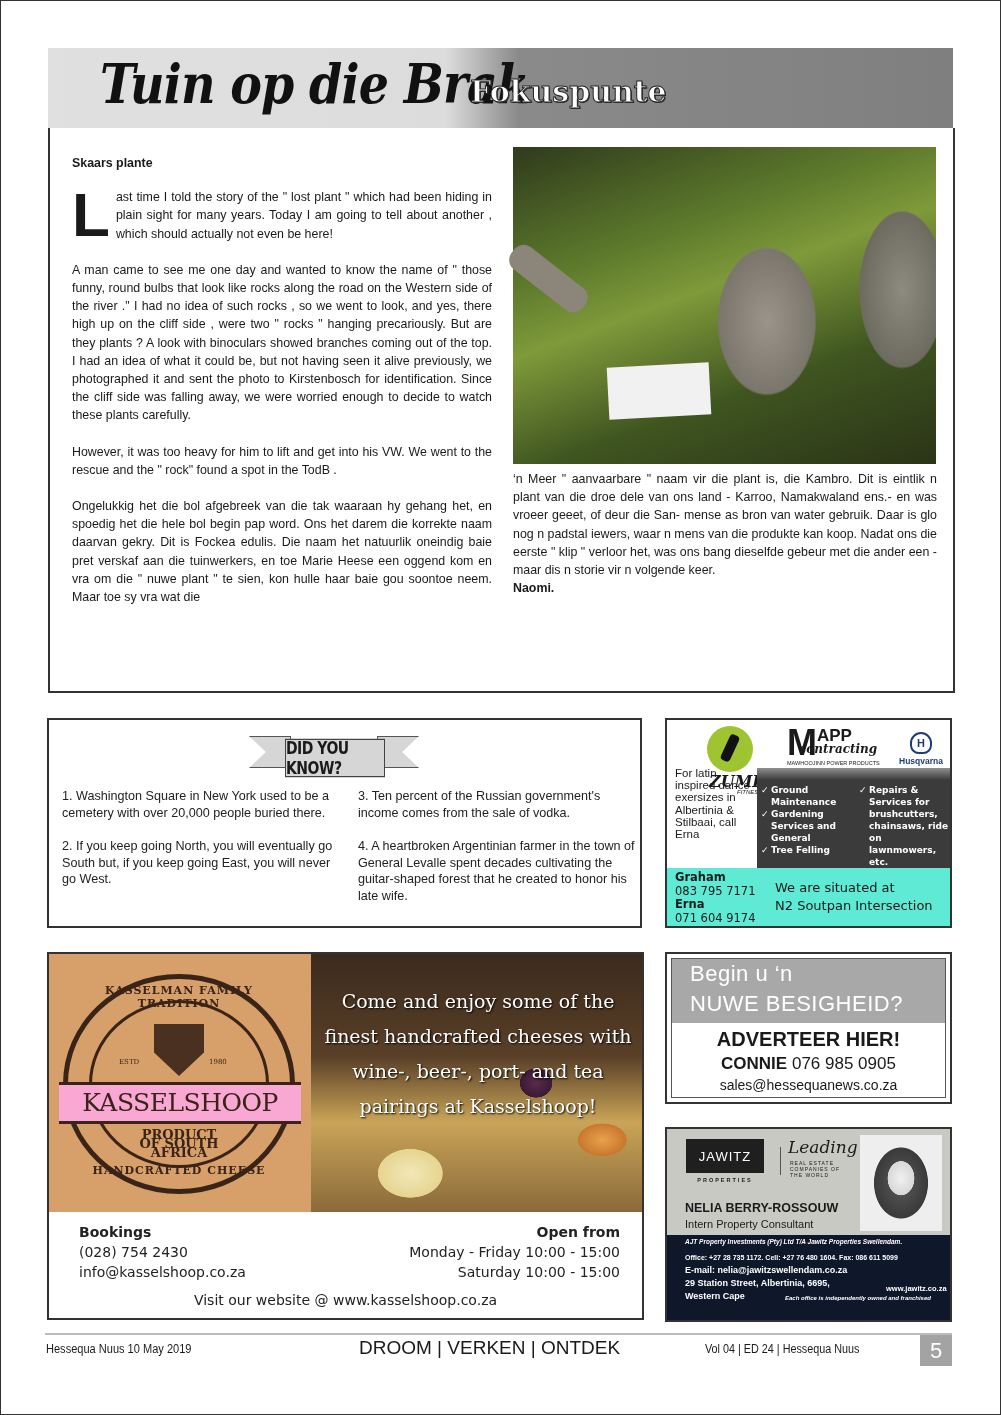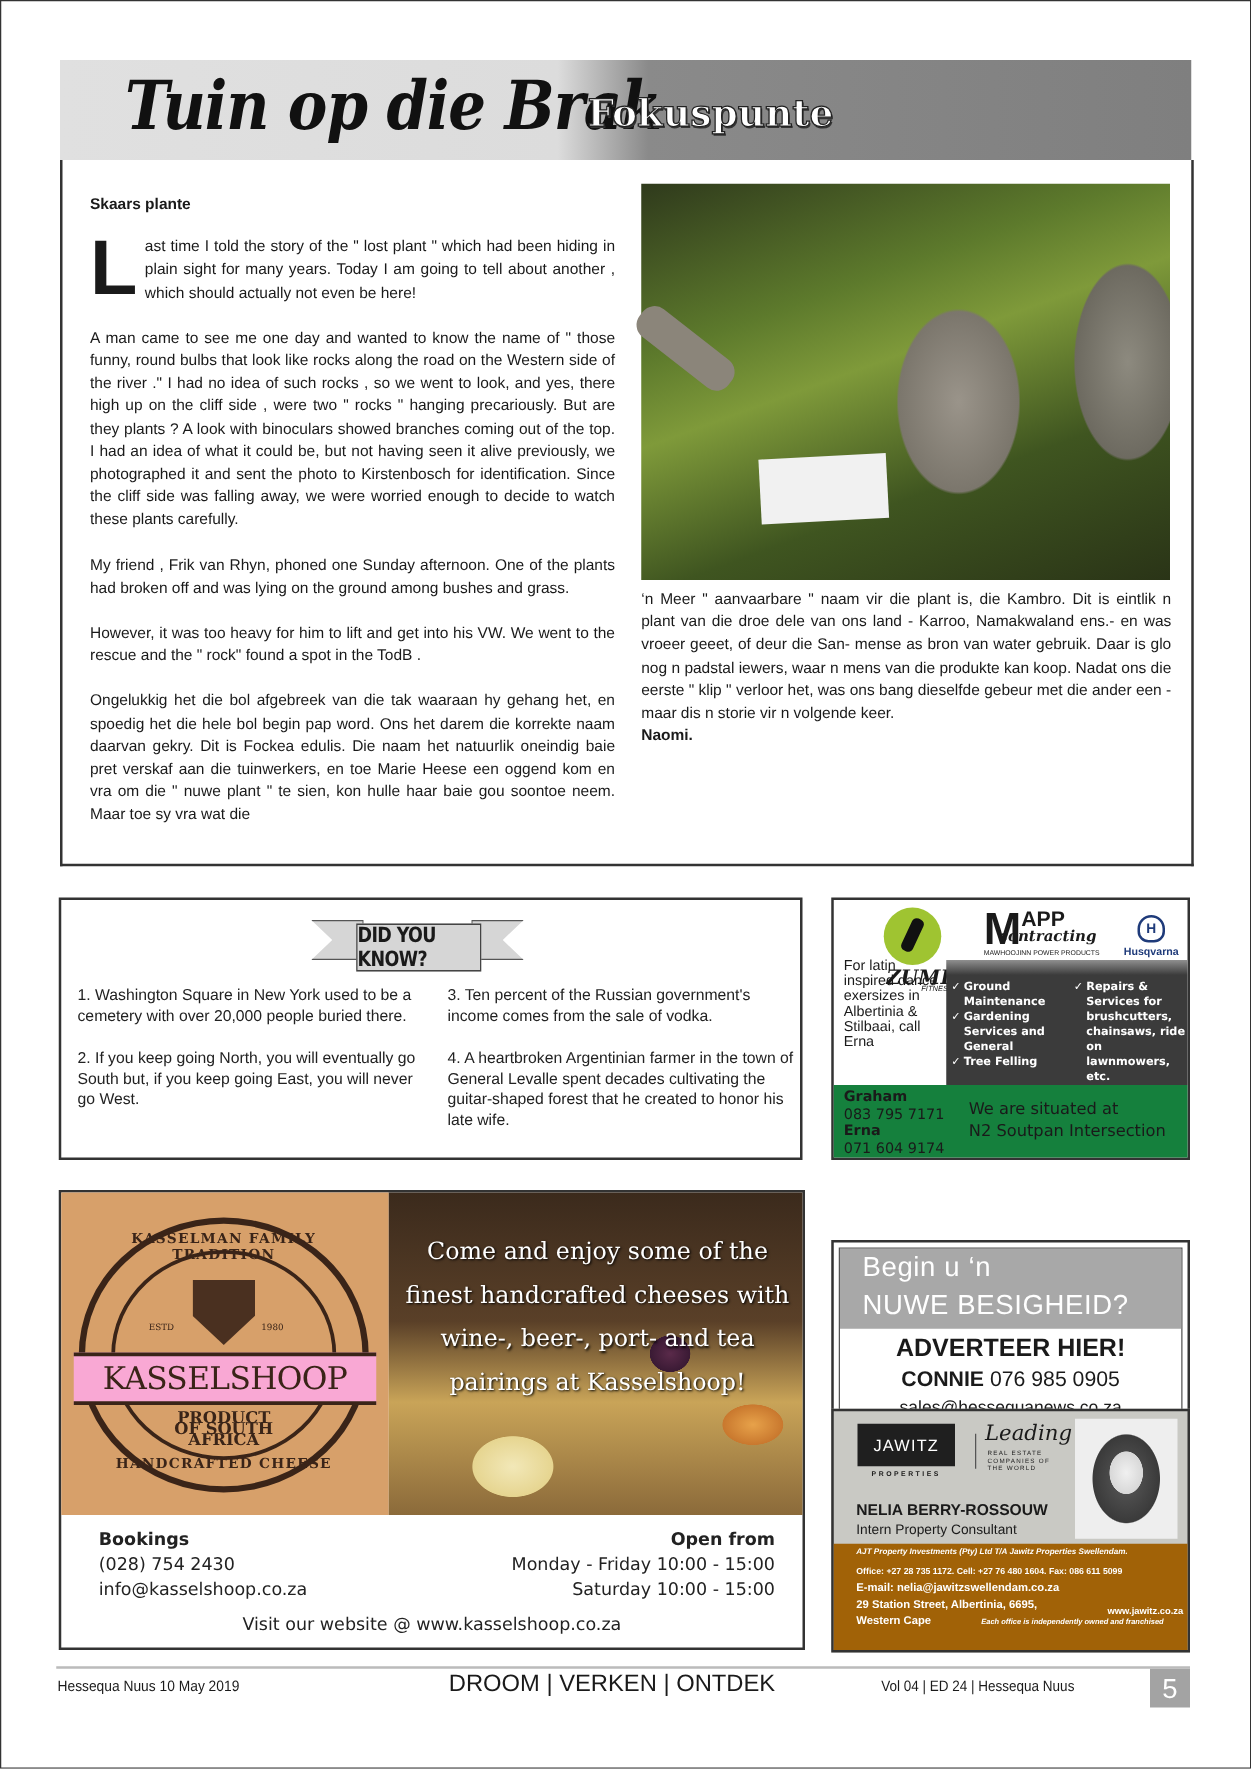--- a/index.html
+++ b/index.html
@@ -52,21 +52,21 @@
   .mapp-contract { position:absolute; left:12px; top:14px; font-family:"DejaVu Serif", serif; font-style:italic; font-weight:bold; font-size:12px; }
   .mapp-tag { position:absolute; left:0; top:32px; font-size:5.5px; white-space:nowrap; }
   .husq { position:absolute; left:230px; top:12px; width:48px; text-align:center; color:#1f3b7a; font-size:8.5px; font-weight:bold; }
   .husq-icon { display:block; margin:0 auto 2px; width:18px; height:18px; border:2px solid #1f3b7a; border-radius:50% 50% 40% 40%; font-size:11px; line-height:18px; }
   .mapp-dark { position:absolute; left:90px; top:48px; width:193px; height:100px; background:linear-gradient(180deg,#8f8f8f 0%, #3b3b3b 12%, #3b3b3b 100%); color:#fff; font-family:"DejaVu Sans", sans-serif; font-weight:bold; font-size:9px; line-height:12px; }
   .svc { position:absolute; top:16px; }
   .svc.c1 { left:4px; width:92px; }
   .svc.c2 { left:102px; width:92px; }
   .svc div { padding-left:10px; position:relative; }
   .svc .chk { position:absolute; left:0; top:0; font-weight:normal; }
-  .mapp-grey { position:absolute; left:0; top:148px; width:283px; height:58px; background:#15803d; font-family:"DejaVu Sans", sans-serif; }
+  .mapp-grey { position:absolute; left:0; top:148px; width:283px; height:58px; background:#5eead4; font-family:"DejaVu Sans", sans-serif; }
   .contact { position:absolute; left:8px; top:3px; font-size:11.5px; line-height:13.5px; }
   .contact .n { font-weight:bold; }
   .situated { position:absolute; left:108px; top:11px; font-size:13px; line-height:18px; }
 
   
   .kass { position:absolute; left:47px; top:952px; width:597px; height:368px; border:2px solid #333; box-sizing:border-box; }
   .kass-logo { position:absolute; left:0; top:0; width:262px; height:258px; background:#d7a06a; }
   .kass-ring { position:absolute; left:14px; top:20px; width:232px; height:220px; border:5px solid #3a2418; border-radius:50%; box-sizing:border-box; }
   .kass-ring2 { position:absolute; left:40px; top:46px; width:180px; height:168px; border:3px solid #3a2418; border-radius:50%; box-sizing:border-box; }
   .kass-arc-top { position:absolute; left:40px; top:30px; width:180px; text-align:center; font-family:"DejaVu Serif", serif; font-size:11px; letter-spacing:1px; color:#3a2418; font-weight:bold; }
@@ -82,41 +82,41 @@
       radial-gradient(ellipse 20px 18px at 68% 50%, #5a2a4a 0%, #3a1a34 80%, transparent 82%),
       linear-gradient(180deg,#3b2a1c 0%, #5a4028 40%, #c9a458 65%, #8b6a3a 100%); }
   .kass-tagline { position:absolute; left:10px; top:30px; width:314px; text-align:center; font-family:"DejaVu Serif", serif; font-size:19px; line-height:35px; color:#fff; text-shadow:1px 1px 2px #000; }
   .kass-info { position:absolute; left:0; top:258px; width:593px; height:106px; font-family:"DejaVu Sans", sans-serif; font-size:14px; line-height:20px; color:#222; }
   .kass-book { position:absolute; left:30px; top:10px; }
   .kass-open { position:absolute; right:22px; top:10px; text-align:right; }
   .bold { font-weight:bold; }
   .kass-web { position:absolute; left:0; top:78px; width:593px; text-align:center; font-size:14px; }
 
   
-  .adhere { position:absolute; left:665px; top:952px; width:287px; height:152px; border:2px solid #333; box-sizing:border-box; padding:3px;margin-top:40px; }
+  .adhere { position:absolute; left:665px; top:952px; width:287px; height:152px; border:2px solid #333; box-sizing:border-box; padding:3px; }
   .adhere-inner { position:absolute; left:4px; top:4px; right:4px; bottom:4px; border:1px solid #555; }
   .adhere-top { position:absolute; left:0; top:0; right:0; height:64px; background:#a8a8a8; color:#fff; font-size:22px; line-height:30px; padding-left:18px; letter-spacing:0.5px; }
   .adhere-b1 { position:absolute; left:0; top:69px; width:100%; text-align:center; font-weight:bold; font-size:20px; }
   .adhere-b2 { position:absolute; left:0; top:95px; width:100%; text-align:center; font-size:17px; }
   .adhere-b3 { position:absolute; left:0; top:118px; width:100%; text-align:center; font-size:14px; }
 
   
   .jaw { position:absolute; left:665px; top:1127px; width:287px; height:195px; border:2px solid #333; box-sizing:border-box; background:#c9c9c4; }
   .jaw-logo { position:absolute; left:19px; top:10px; width:78px; height:34px; background:#1f1f1f; color:#fff; font-size:13px; letter-spacing:1px; display:flex; align-items:center; justify-content:center; }
   .jaw-props { position:absolute; left:19px; top:48px; width:78px; text-align:center; font-size:5.5px; letter-spacing:2px; font-weight:bold; }
   .jaw-div { position:absolute; left:113px; top:18px; width:1px; height:28px; background:#555; }
   .jaw-lead { position:absolute; left:121px; top:8px; font-family:"DejaVu Serif", serif; font-style:italic; font-size:17px; }
   .jaw-lead-sub { position:absolute; left:123px; top:31px; font-size:5px; letter-spacing:1px; line-height:6px; }
   .jaw-photo { position:absolute; left:193px; top:6px; width:82px; height:96px; background:
       radial-gradient(ellipse 22px 28px at 50% 45%, #f0f0f0 0%, #d8d8d8 60%, transparent 62%),
       radial-gradient(ellipse 38px 50px at 50% 50%, #5a5a5a 0%, #3a3a3a 70%, transparent 72%),
       #eeeeee; }
   .jaw-name { position:absolute; left:18px; top:72px; font-weight:bold; font-size:12.5px; }
   .jaw-role { position:absolute; left:18px; top:89px; font-size:11px; }
-  .jaw-black { position:absolute; left:0; top:106px; width:283px; height:85px; background:#a16207; color:#fff; font-size:8.5px; }
+  .jaw-black { position:absolute; left:0; top:106px; width:283px; height:85px; background:#0f172a; color:#fff; font-size:8.5px; }
   .jaw-l1 { position:absolute; left:18px; top:3px; font-style:italic; font-weight:bold; font-size:6.5px; }
   .jaw-l2 { position:absolute; left:18px; top:19px; font-weight:bold; font-size:7px; }
   .jaw-l3 { position:absolute; left:18px; top:30px; font-weight:bold; font-size:9px; }
   .jaw-l4 { position:absolute; left:18px; top:43px; font-weight:bold; font-size:9px; }
   .jaw-l5 { position:absolute; left:18px; top:56px; font-weight:bold; font-size:9px; }
   .jaw-web { position:absolute; left:203px; top:49px; font-weight:bold; font-size:7.5px;padding-left:16px; }
   .jaw-own { position:absolute; left:118px; top:60px; font-style:italic; font-weight:bold; font-size:6px; }
 
   
   .footer-rule { position:absolute; left:45px; top:1333px; width:907px; height:2px; background:#bbb; }
@@ -133,21 +133,20 @@
 <div class="banner">
   <div class="banner-title">Tuin op die Brak</div>
   <div class="banner-sub">Fokuspunte</div>
 </div>
 
 <div class="article">
   <div class="col col-left">
     <div class="section-head">Skaars plante</div>
     <p><span class="dropcap">L</span><span>ast time I told the story of the " lost plant " which had been hiding in plain sight for many years. Today I am going to tell about another , which  should actually not even be here!</span></p>
     <p>A man came to see me one day and wanted to know the name of " those funny, round bulbs that look like rocks along the road on the Western side of the river ." I had no idea of such rocks , so we  went to look, and yes, there high up on the cliff side , were two " rocks " hanging precariously. But are they plants ? A look with binoculars showed branches coming out of the top. I had an idea of what it could be, but not having seen it alive previously, we photographed it and sent the photo to Kirstenbosch for identification. Since the cliff side was falling away, we were worried enough to decide to watch these plants carefully.</p>
-    <p>My friend , Frik van Rhyn, phoned one Sunday afternoon. One of the plants had broken off and was lying on the ground among bushes and grass.</p>
     <p>However, it was too heavy for him to lift and get into his VW. We went to the rescue and the " rock" found a spot in the TodB .</p>
     <p>Ongelukkig het die bol afgebreek van die tak waaraan hy gehang het, en spoedig het die hele bol begin pap word. Ons het darem die korrekte naam daarvan gekry. Dit is Fockea edulis. Die naam het natuurlik oneindig baie pret verskaf aan die tuinwerkers, en toe Marie Heese een oggend kom en vra om die " nuwe plant " te sien, kon hulle haar baie  gou  soontoe neem. Maar toe sy vra wat die</p>
   </div>
   <div class="photo">
     <div class="photo-trunk"></div>
     <div class="photo-sign"></div>
   </div>
   <div class="col col-right">
     <p style="margin-bottom:0">‘n Meer " aanvaarbare " naam vir die plant is, die Kambro. Dit is eintlik n plant van die droe dele van ons land - Karroo, Namakwaland ens.- en was vroeer geeet, of deur die San- mense as bron van water gebruik. Daar is glo nog n padstal iewers, waar n mens van die produkte kan koop. Nadat ons die eerste " klip " verloor het, was ons bang dieselfde gebeur met die ander een - maar dis n storie vir n volgende keer.</p>
     <div class="signature">Naomi.</div>

